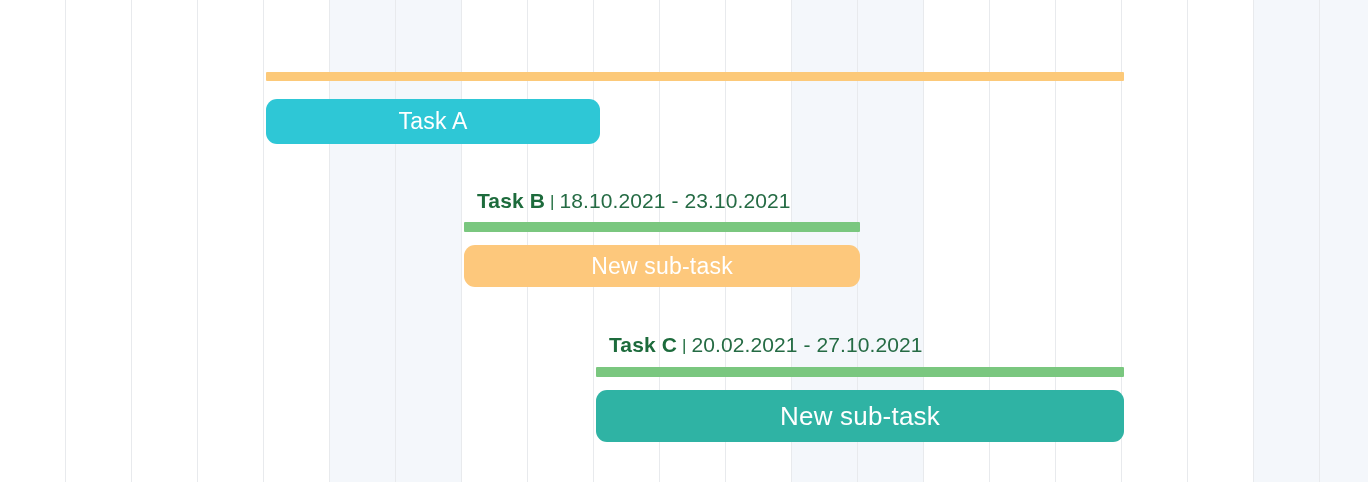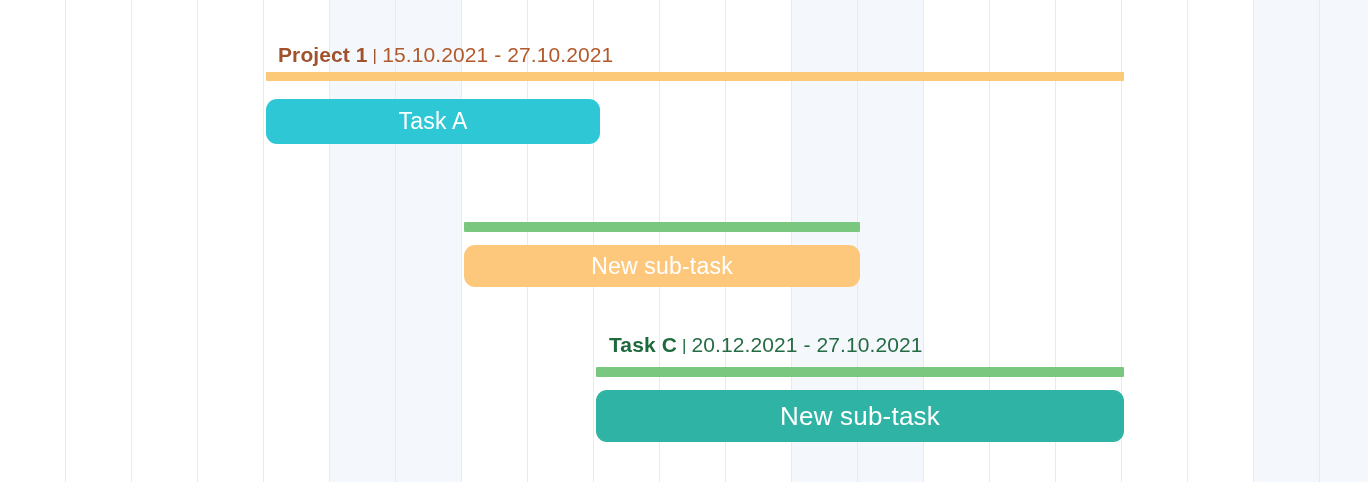--- a/index.html
+++ b/index.html
@@ -122,36 +122,36 @@
       <div class="grid-col" style="left: 990px; width: 66px;"></div>
       <div class="grid-col" style="left: 1056px; width: 66px;"></div>
       <div class="grid-col" style="left: 1122px; width: 66px;"></div>
       <div class="grid-col" style="left: 1188px; width: 66px;"></div>
       <div class="grid-col weekend" style="left: 1254px; width: 66px;"></div>
       <div class="grid-col weekend" style="left: 1320px; width: 66px;"></div>
     </div>
 
   <div class="bars-layer">
 
-    <div class="row-label label-project" style="left:278px; top:44px;">
-      <span class="name">Project 1</span><span class="sep">|</span><span class="dates">15.10.2021 - 27.10.2021</span>
-    </div>
     <div class="bar thin" style="left:266px; top:72px; width:858px; height:9px; background:#fcc979;"></div>
 
     <div class="bar block" style="left:266px; top:99px; width:334px; height:45px; background:#2ec7d6;">
       <span>Task A</span>
     </div>
 
+    <div class="row-label label-task" style="left:477px; top:190px;">
+      <span class="name">Task B</span><span class="sep">|</span><span class="dates">18.10.2021 - 23.10.2021</span>
+    </div>
     <div class="bar thin" style="left:464px; top:222px; width:396px; height:10px; background:#7ac77f;"></div>
     <div class="bar block" style="left:464px; top:245px; width:396px; height:42px; background:#fdc87c;">
       <span>New sub-task</span>
     </div>
 
     <div class="row-label label-task" style="left:609px; top:334px;">
-      <span class="name">Task C</span><span class="sep">|</span><span class="dates">20.12.2021 - 27.10.2021</span>
+      <span class="name">Task C</span><span class="sep">|</span><span class="dates">20.02.2021 - 27.10.2021</span>
     </div>
     <div class="bar thin" style="left:596px; top:367px; width:528px; height:10px; background:#7ac77f;"></div>
     <div class="bar block big" style="left:596px; top:390px; width:528px; height:52px; background:#2fb3a4;">
       <span>New sub-task</span>
     </div>
 
   </div>
 </div>
 
 </body></html>

